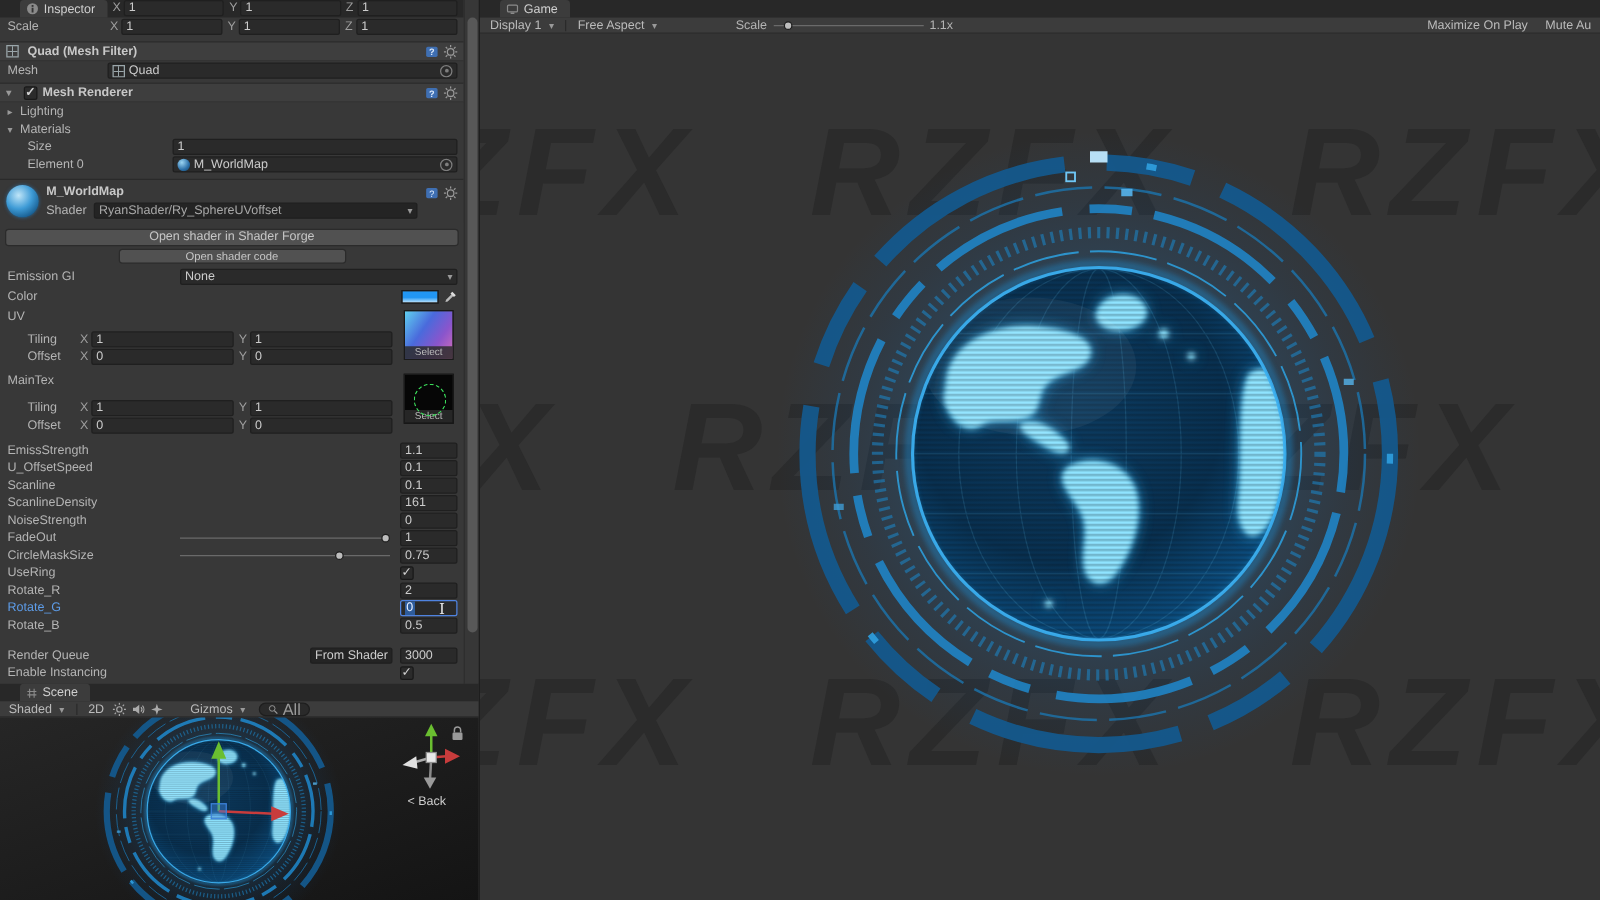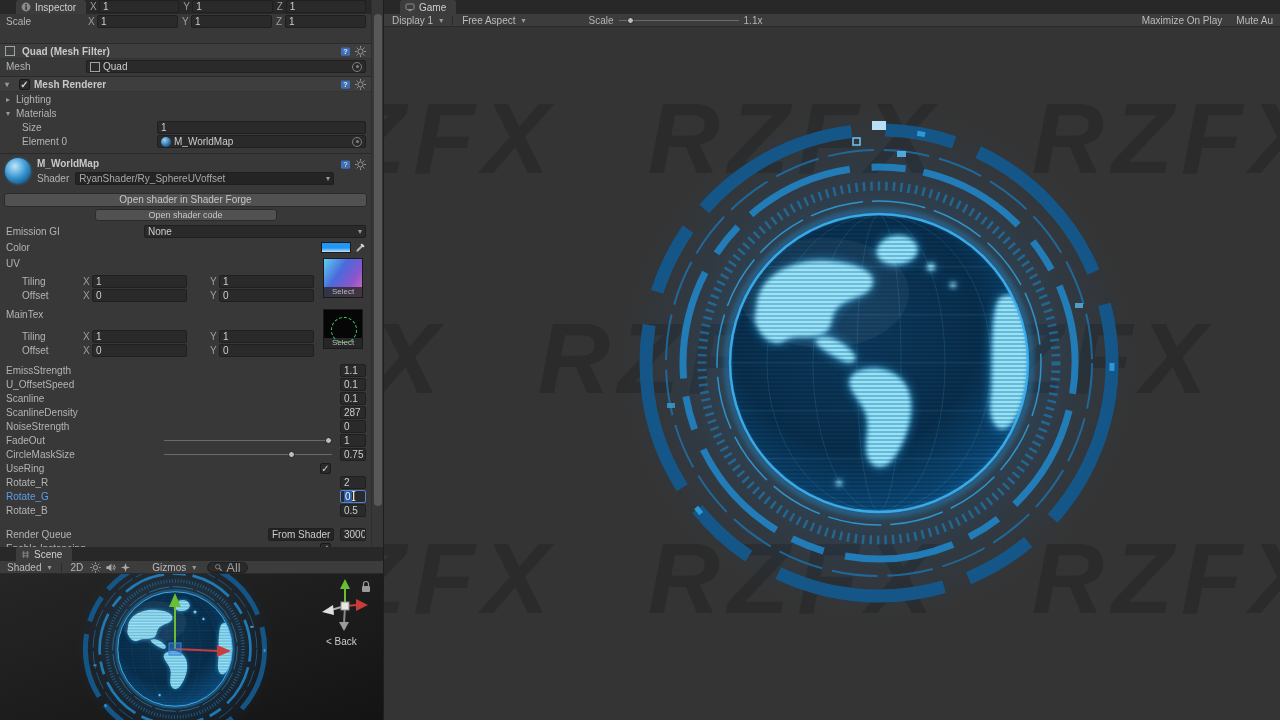--- a/index.html
+++ b/index.html
@@ -6,21 +6,21 @@
   html,body { width:1280px; height:720px; background:#222; font-family:"Liberation Sans",sans-serif; }
   .app { position:relative; width:1280px; height:720px; overflow:hidden; background:#383838; font-size:10px; color:#B4B4B4; }
 
   
   .tabbar { height:14px; background:#282828; display:flex; align-items:flex-end; position:relative;padding-left:16px; }
   .tab { height:14px; background:#3C3C3C; border-radius:3px 3px 0 0; padding:0 10px 0 5px; display:flex; align-items:center; gap:4px; color:#CFCFCF; }
   .row { display:flex; align-items:center; height:13px; margin-top:1px; padding:0 5px 0 6px; }
   .lbl { white-space:nowrap; color:#B4B4B4; }
   .grow { flex:1; min-width:0; }
   .fld { background:#2A2A2A; border:1px solid #1F1F1F; border-radius:2px; height:13px; padding:0 3px; color:#CCCCCC; display:flex; align-items:center; overflow:hidden; white-space:nowrap; }
-  .val { width:26px; margin-left:6px; flex:none; }
+  .val { width:46px; margin-left:6px; flex:none; }
   .vec { display:flex; align-items:center; flex:1; margin-left:4px; min-width:0; }
   .axl { width:9px; color:#9E9E9E; flex:none; }
   .vec .fld { flex:1; }
   .caret { margin-left:auto; font-size:8px; color:#999; padding-left:3px; }
   .fold { width:10px; font-size:8px; color:#999; flex:none; }
   .cb { width:11px; height:11px; background:#2B2B2B; border:1px solid #191919; border-radius:2px; color:#D2D2D2; font-size:10px; line-height:9px; text-align:center; flex:none; }
   .cb.on::after { content:"✓"; }
   .picker { width:10px; height:10px; border:1px solid #7E7E7E; border-radius:50%; margin-left:auto; position:relative; flex:none; }
   .picker::after { content:""; position:absolute; left:2.5px; top:2.5px; width:3px; height:3px; border-radius:50%; background:#7E7E7E; }
   .chead { display:flex; align-items:center; gap:4px; height:16px; padding:0 5px; background:#3E3E3E; border-top:1px solid #2A2A2A; border-bottom:1px solid #333; font-weight:bold; color:#C8C8C8; }
@@ -32,21 +32,21 @@
   
   .left { position:absolute; left:0; top:0; width:383px; height:720px; background:#383838; }
   .inspector { position:absolute; left:0; top:0; width:371px; height:547px; overflow:hidden; background:#383838; }
   .vscroll { position:absolute; left:371px; top:0; width:12px; height:547px; background:#373737; border-left:1px solid #2E2E2E; }
   .vthumb { position:absolute; left:2px; top:14px; width:8px; height:492px; background:#585858; border-radius:4px; }
   .clip-row { position:absolute; left:86px; right:5px; top:0; height:13px; display:flex; align-items:center; }
   .lc-scale { width:78px; flex:none; }
   .lc80 { width:80px; flex:none; }
   .lc138 { width:138px; flex:none; }
   .lc116 { width:116px; flex:none; }
-  .ind2 { padding-left:22px;gap:19px; }
+  .ind2 { padding-left:22px; }
   .mesh-ico { width:10px; height:10px; flex:none; margin-right:3px;
     border:1px solid #9AA6AA;
     background:
       linear-gradient(to right, transparent 45%, #9AA6AA 45% 55%, transparent 55%),
       linear-gradient(to bottom, transparent 45%, #9AA6AA 45% 55%, transparent 55%); }
   .sphere-ico { width:10px; height:10px; border-radius:50%; flex:none; margin-right:3px;
     background:radial-gradient(circle at 35% 30%, #9AD4F2, #2B6FA8 60%, #16415F); }
   .mat-header { display:flex; align-items:flex-start; padding:4px 5px 3px; gap:6px; background:#383838; border-top:1px solid #2A2A2A; margin-top:5px; }
   .mat-sphere { width:26px; height:26px; border-radius:50%; flex:none;
     background:radial-gradient(circle at 38% 32%, #BFE5F8, #3E9BD6 45%, #0F4F80 85%);
@@ -146,21 +146,21 @@
         <div class="vec">
             <span class="axl">Y</span>
             <div class="fld">1</div>
           </div>
         <div class="vec">
             <span class="axl">Z</span>
             <div class="fld">1</div>
           </div>
       </div>
 
-      <div class="chead" style="margin-top:15px">
+      <div class="chead" style="margin-top:5px">
         <span class="mesh-ico"></span>
         <span>Quad (Mesh Filter)</span>
         <span class="hicons">
           <span class="ico">
               <svg width="11" height="11" viewBox="0 0 12 12">
                 <rect x="1" y="1.5" width="10" height="9" rx="1.5" fill="#3F6FB2"></rect>
                 <text x="6" y="9" font-size="8" fill="#DCE9FA" text-anchor="middle">?</text>
               </svg>
             </span>
           <span class="ico">
@@ -350,21 +350,21 @@
         <div class="row">
           <span class="lbl grow">U_OffsetSpeed</span>
           <div class="fld val">0.1</div>
         </div>
         <div class="row">
           <span class="lbl grow">Scanline</span>
           <div class="fld val">0.1</div>
         </div>
         <div class="row">
           <span class="lbl grow">ScanlineDensity</span>
-          <div class="fld val">287</div>
+          <div class="fld val">161</div>
         </div>
         <div class="row">
           <span class="lbl grow">NoiseStrength</span>
           <div class="fld val">0</div>
         </div>
         <div class="row">
           <span class="lbl grow">FadeOut</span>
           <div class="slider">
               <div class="knob" style="left:96%"></div>
             </div>

